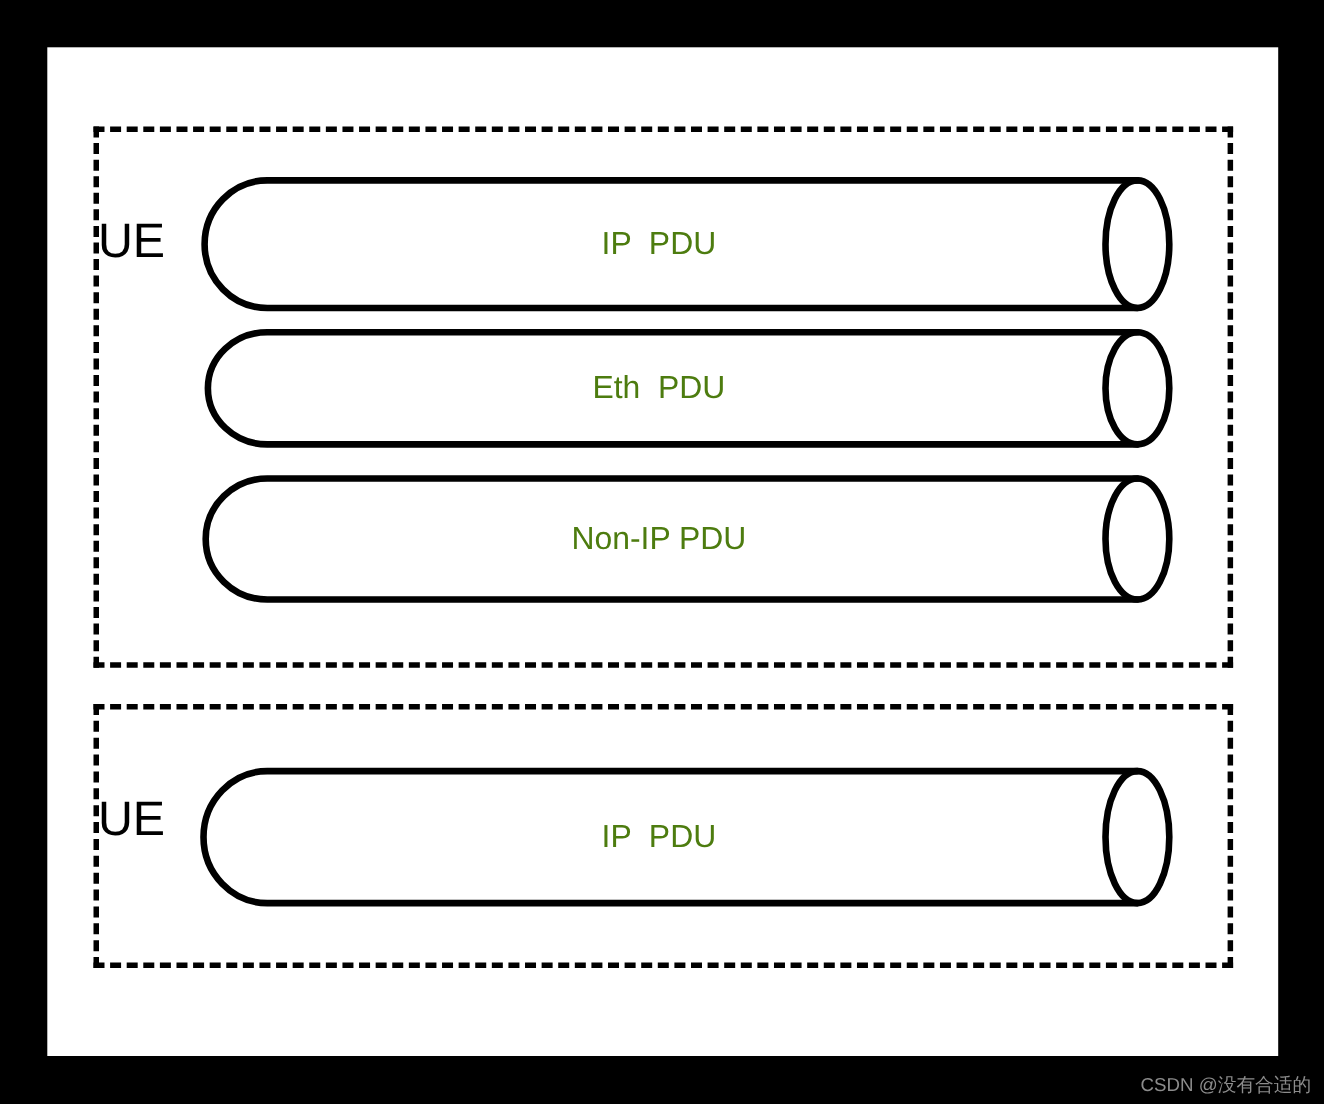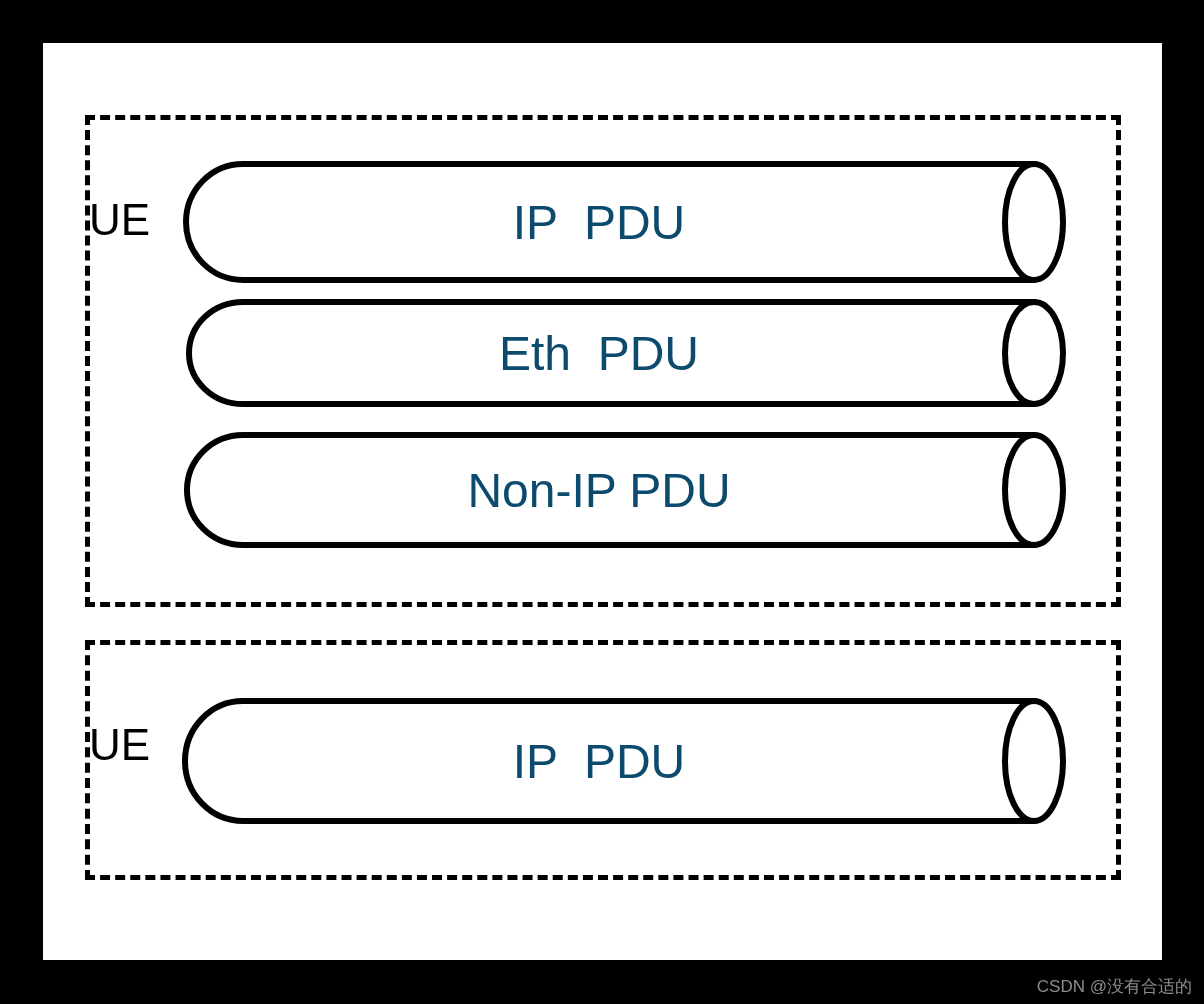--- a/index.html
+++ b/index.html
@@ -74,22 +74,22 @@
   }
   .cylinder-label {
     position: absolute;
     left: 0;
     top: 0;
     width: 100%;
     height: 100%;
     display: flex;
     align-items: center;
     justify-content: center;
-    font-size: 48px;
-    color: #0c4a6e;
+    font-size: 29px;
+    color: #4d7c0f;
     white-space: pre;
     pointer-events: none;
     
     padding-right: 48px;
     box-sizing: border-box;
   }
 
   #cyl-ip-1   { left: 140px; top: 118px; width: 880px; height: 122px; }
   #cyl-eth    { left: 140px; top: 256px; width: 880px; height: 108px; }
   #cyl-nonip  { left: 140px; top: 389px; width: 880px; height: 116px; }

